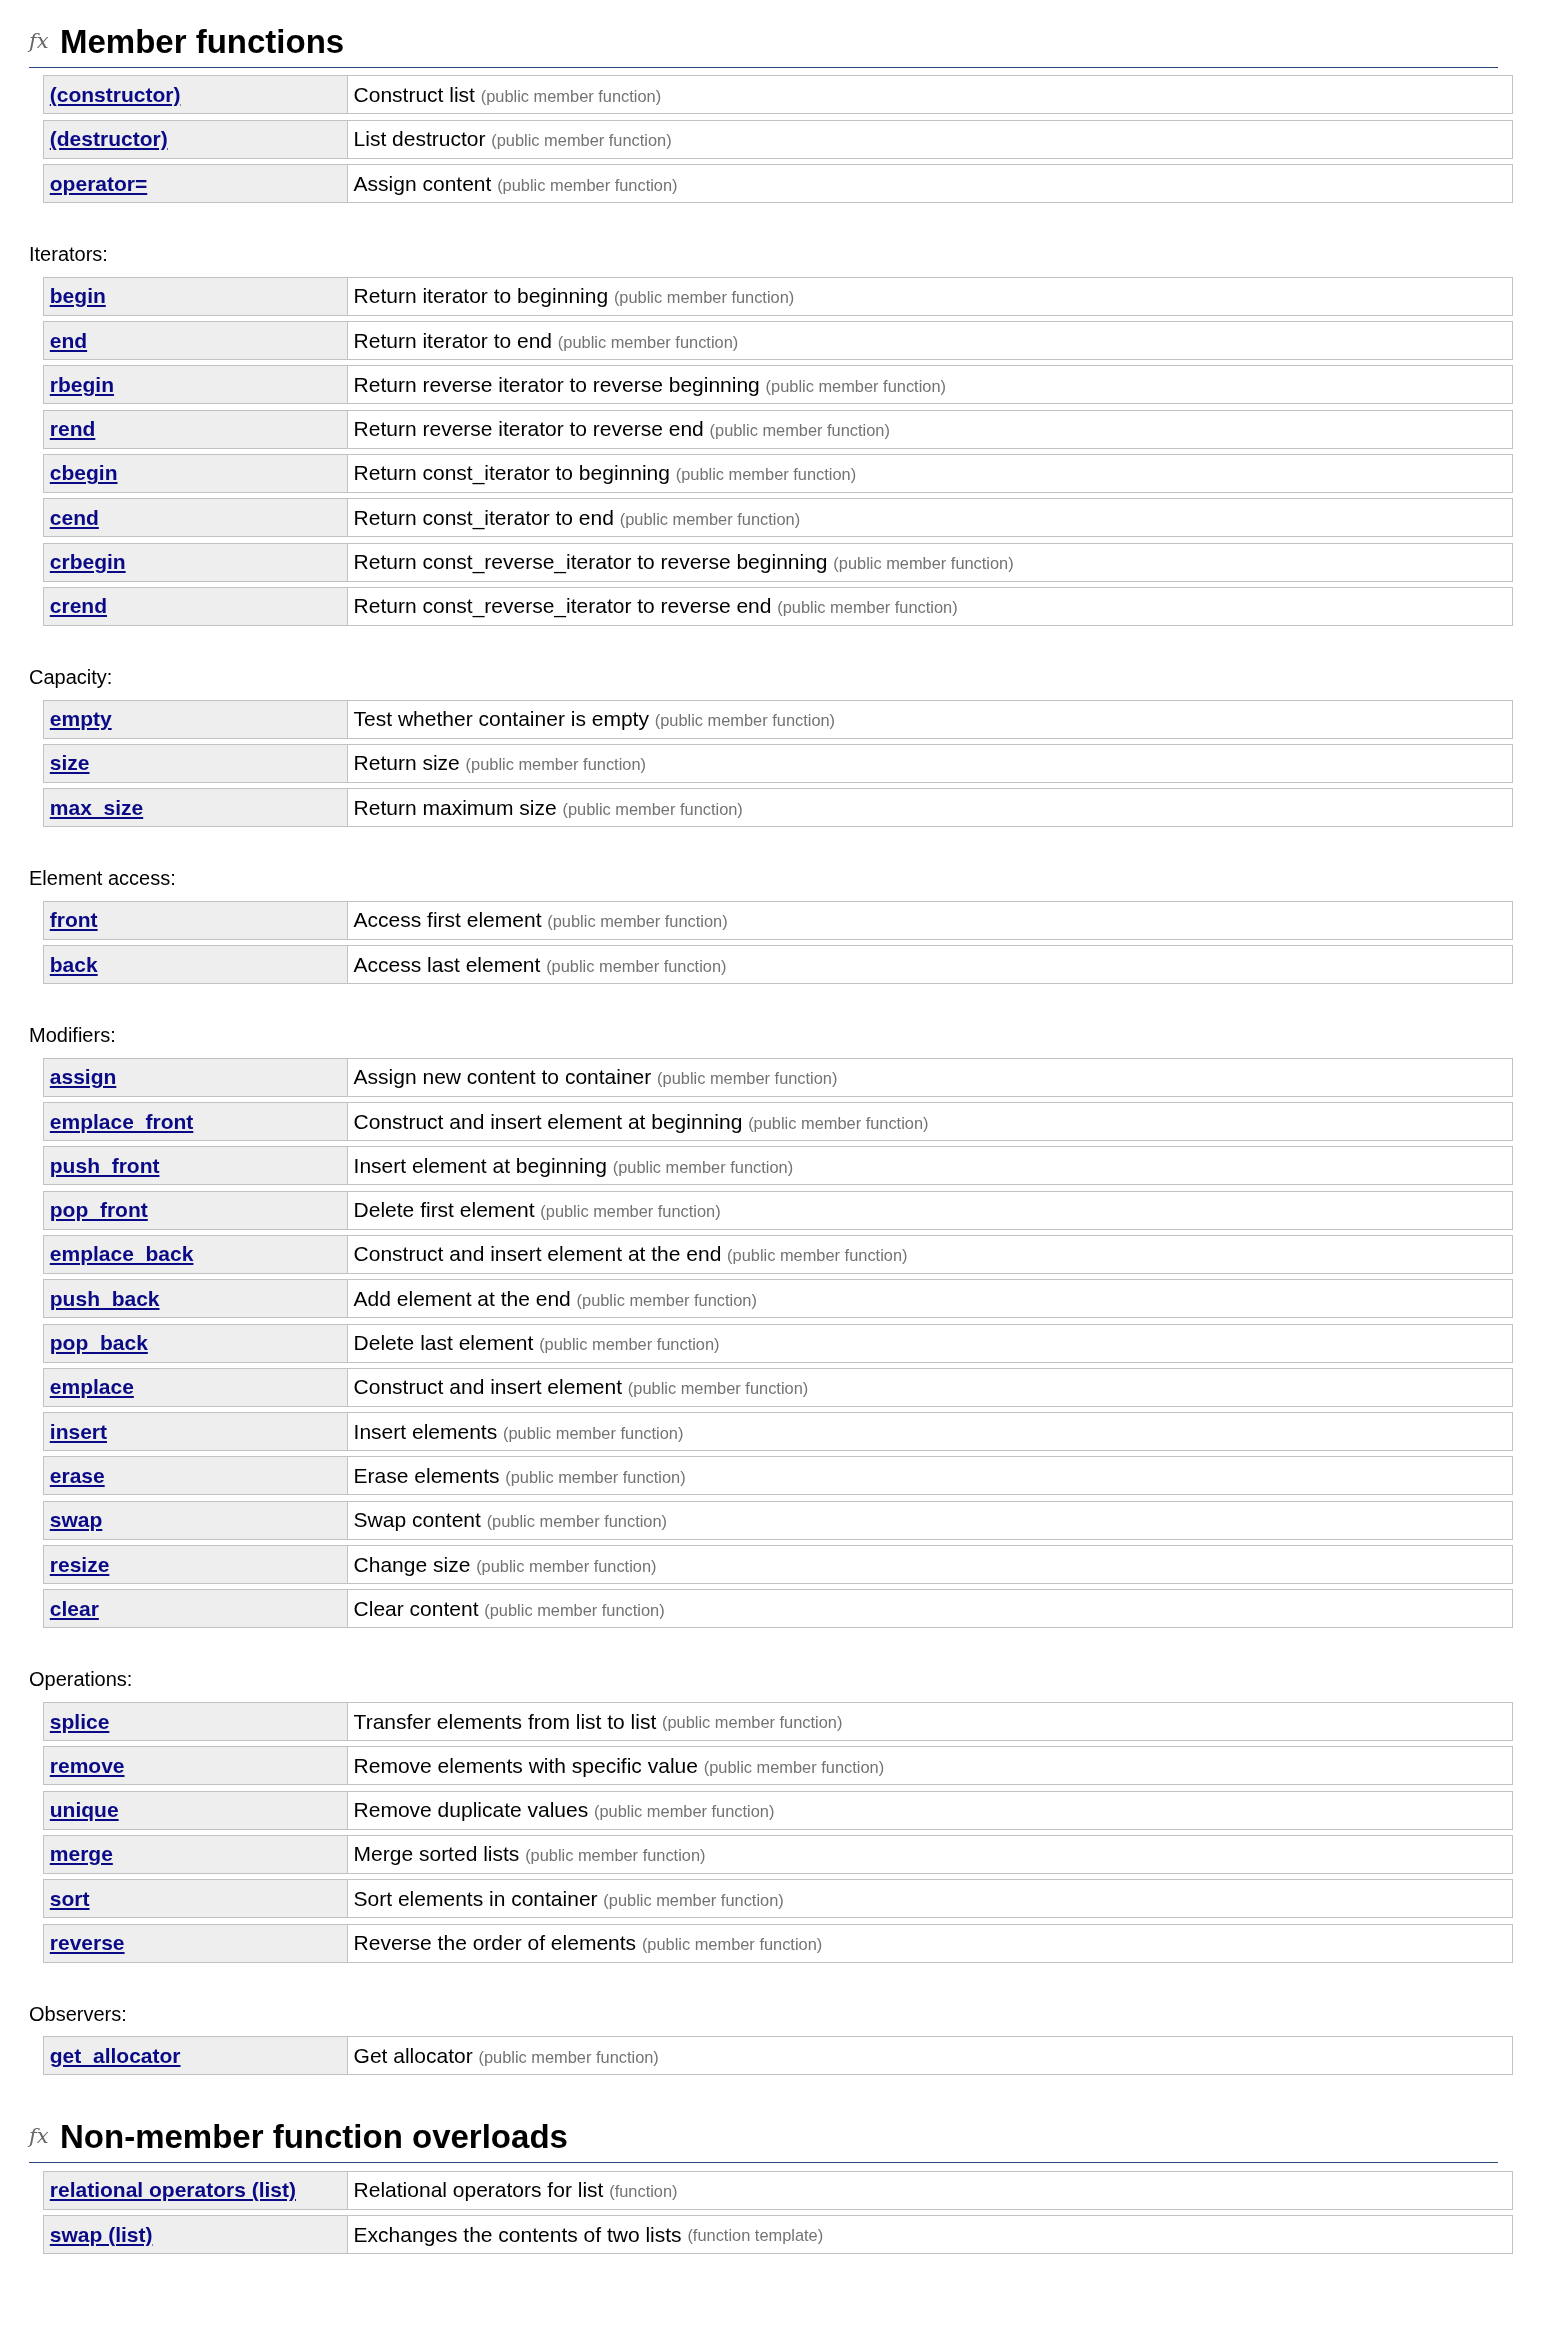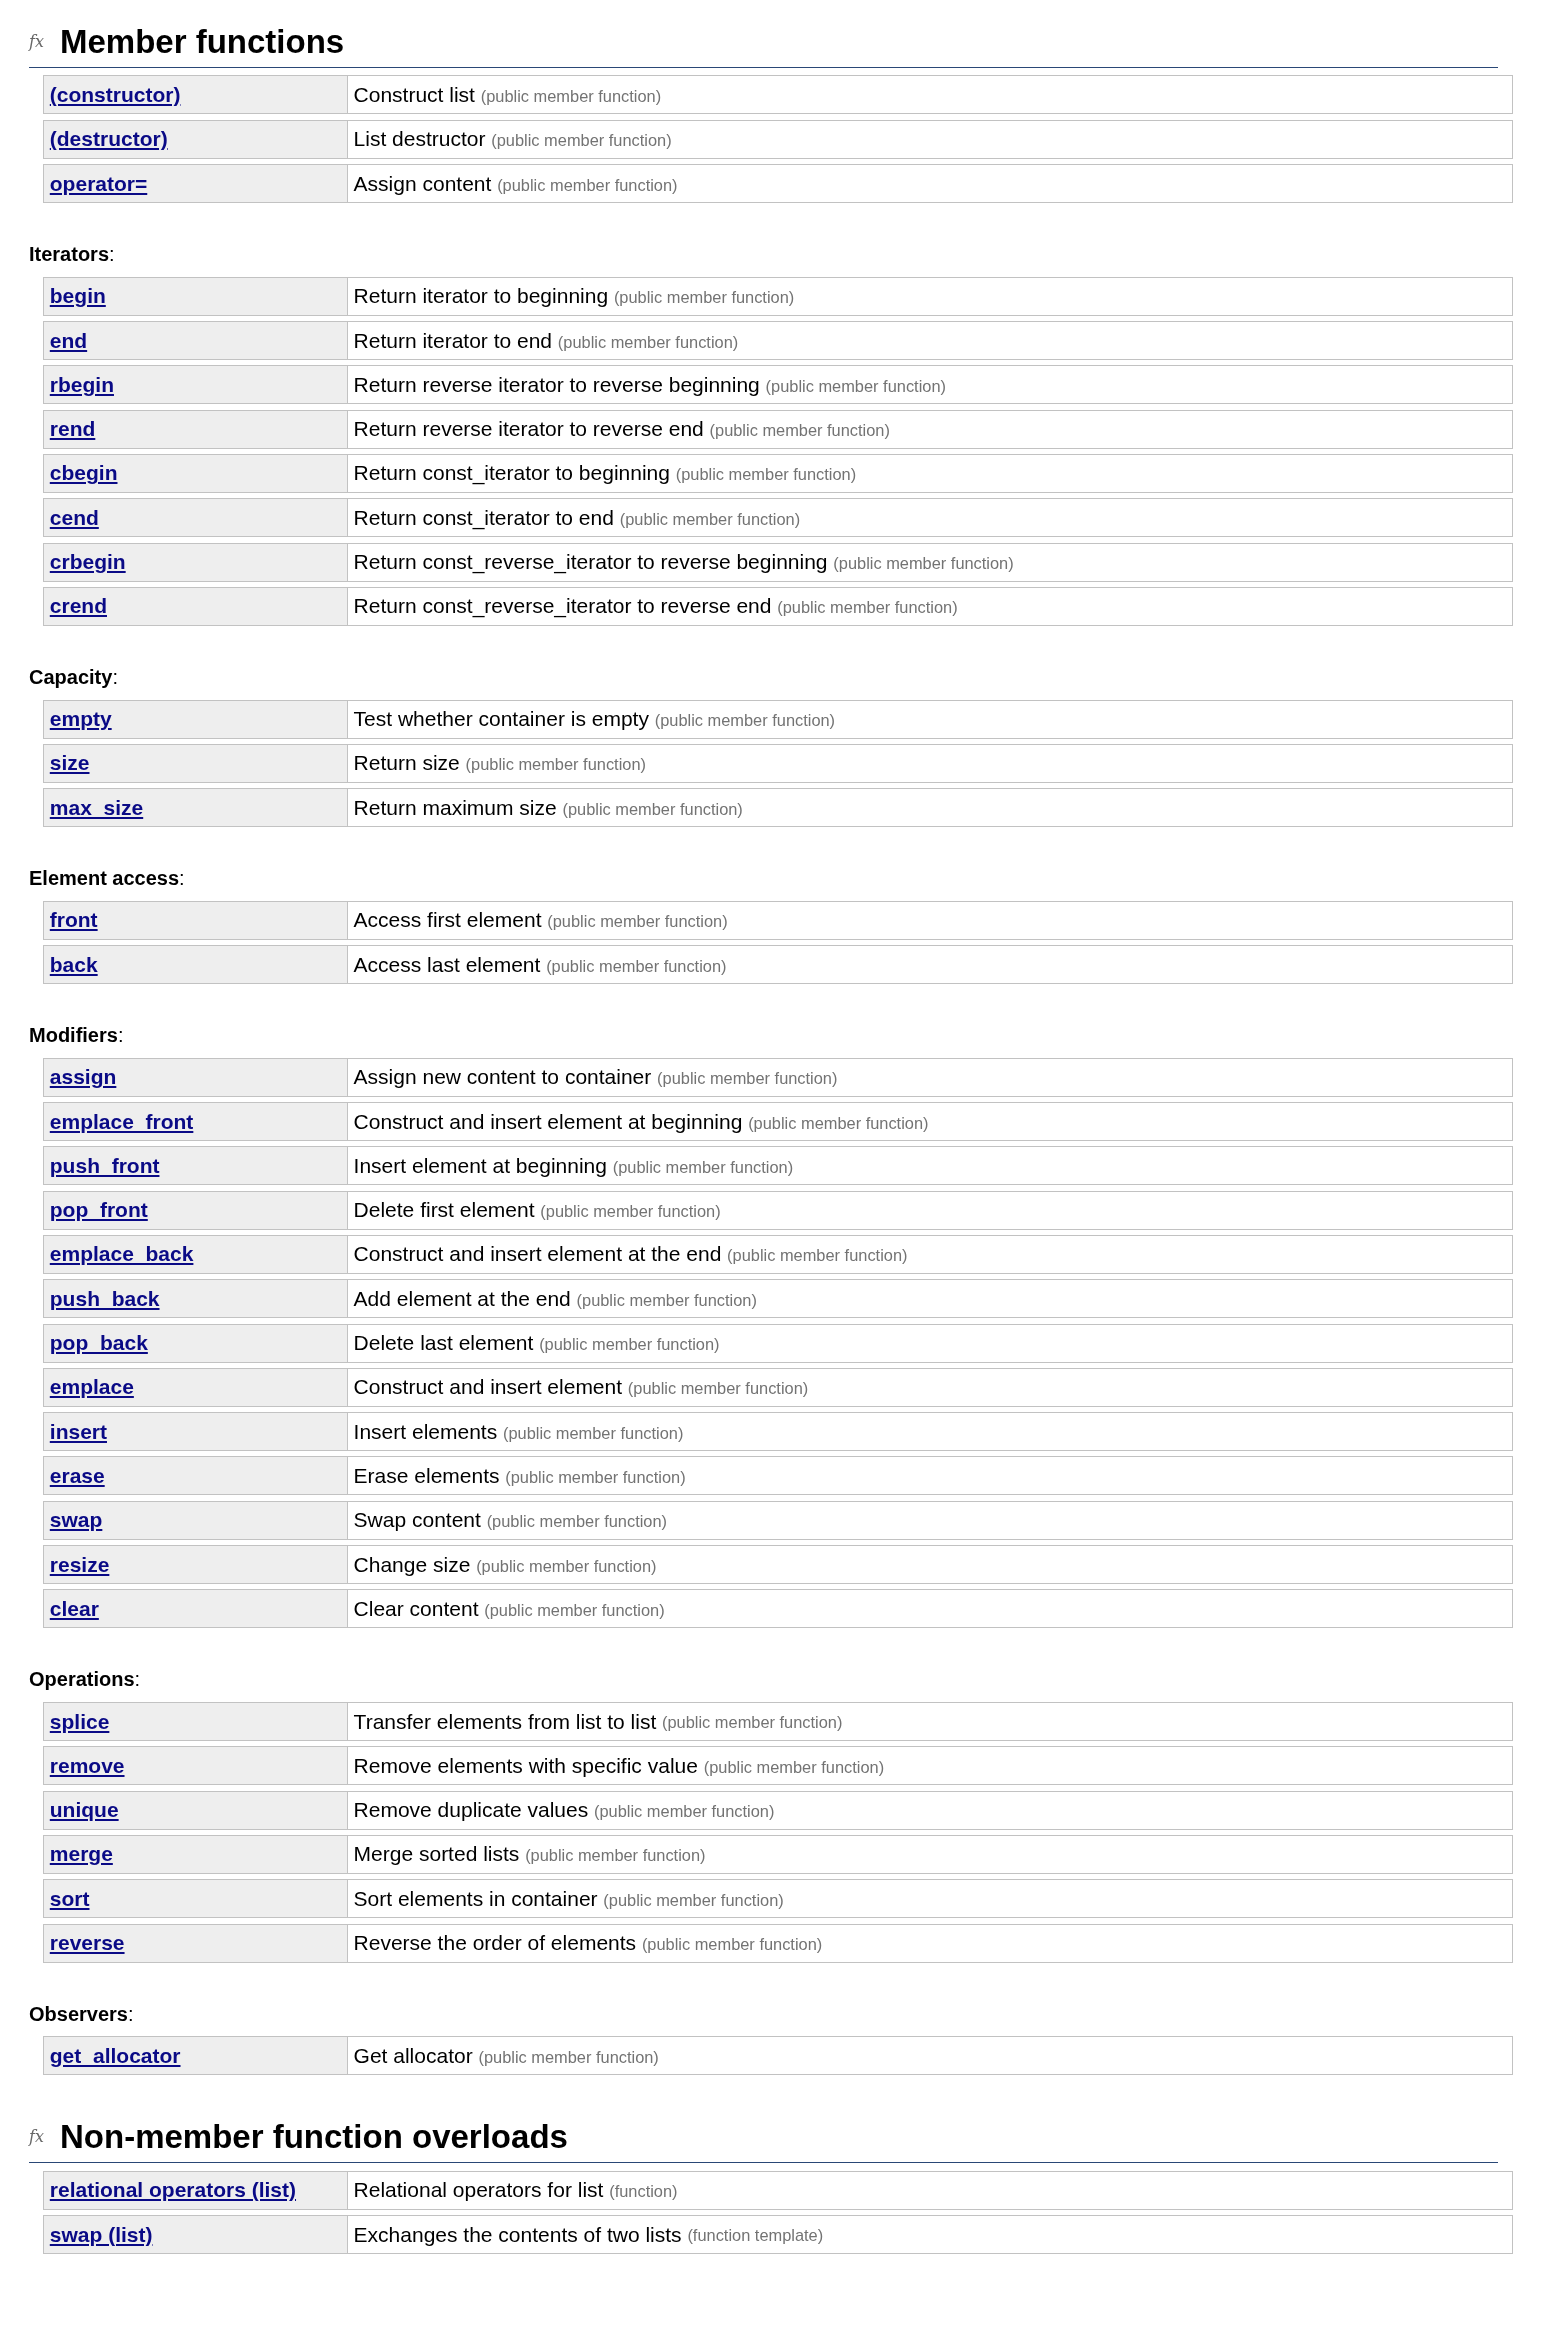--- a/index.html
+++ b/index.html
@@ -22,34 +22,34 @@
     font-weight: bold;
     white-space: nowrap;
     display: flex;
     align-items: center;
   }
   .sec-heading.non-member { margin-top: 42px; }
   .fx-icon {
     font-family: "DejaVu Serif", "Liberation Serif", serif;
     font-style: italic;
     font-weight: normal;
-    font-size: 16px;
+    font-size: 21px;
     color: #666;
     width: 31px;
     display: inline-block;
     line-height: 39px;
   }
   .group-label {
     margin: 37px 0 7.7px 0;
     height: 29px;
     line-height: 29px;
     font-size: 20px;
     white-space: nowrap;
   }
-  .group-label b { font-weight: bold; }
+  .group-label b { font-weight: normal; }
   .rows { margin-left: 14px; }
   .row {
     display: flex;
     width: 1470px;
     height: 39px;
     box-sizing: border-box;
     border: 1.9px solid #c2c2c2;
     margin-bottom: 5.3px;
     background: #fff;
   }

